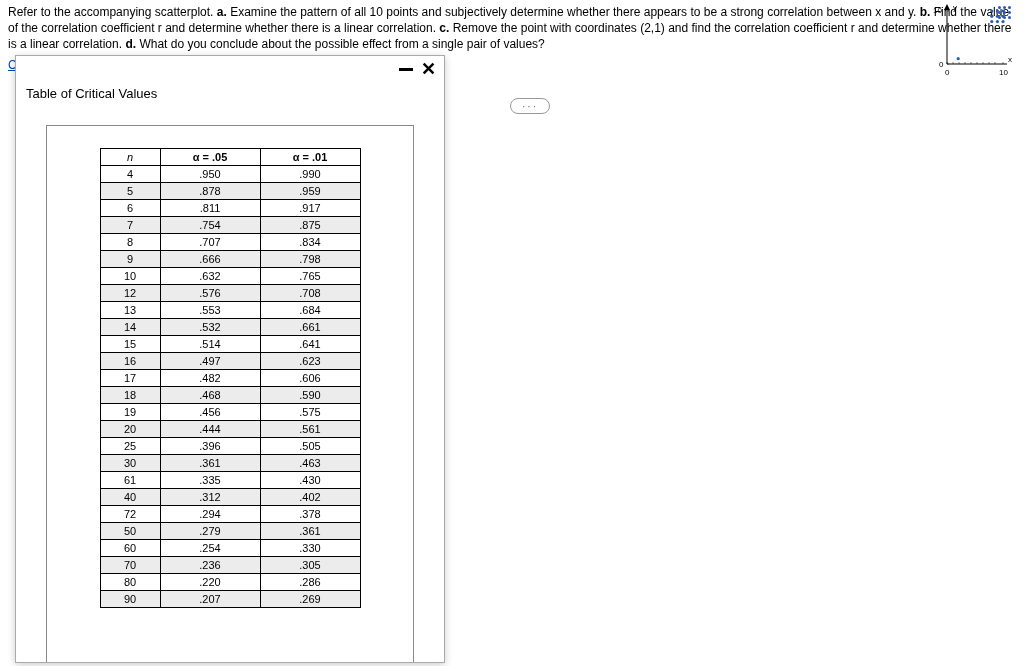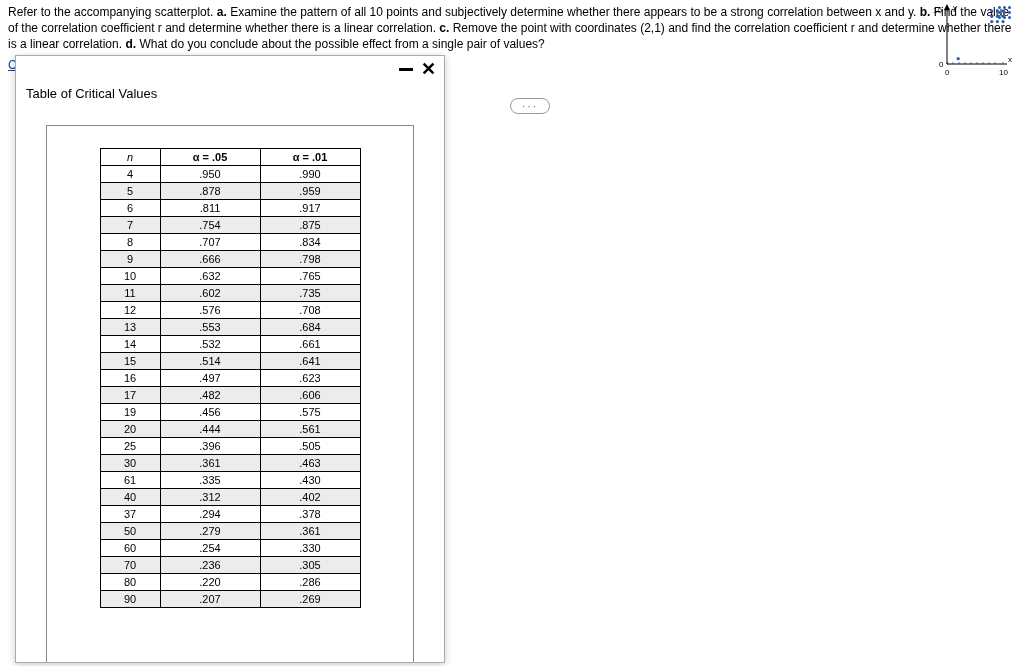--- a/index.html
+++ b/index.html
@@ -219,25 +219,20 @@
             <td class="col-n">9</td>
             <td class="col-a">.666</td>
             <td class="col-a">.798</td>
           </tr>
           <tr>
             <td class="col-n">10</td>
             <td class="col-a">.632</td>
             <td class="col-a">.765</td>
           </tr>
           <tr>
-            <td class="col-n">11</td>
-            <td class="col-a">.602</td>
-            <td class="col-a">.735</td>
-          </tr>
-          <tr>
             <td class="col-n">12</td>
             <td class="col-a">.576</td>
             <td class="col-a">.708</td>
           </tr>
           <tr>
             <td class="col-n">13</td>
             <td class="col-a">.553</td>
             <td class="col-a">.684</td>
           </tr>
           <tr>
@@ -254,20 +249,25 @@
             <td class="col-n">16</td>
             <td class="col-a">.497</td>
             <td class="col-a">.623</td>
           </tr>
           <tr>
             <td class="col-n">17</td>
             <td class="col-a">.482</td>
             <td class="col-a">.606</td>
           </tr>
           <tr>
+            <td class="col-n">18</td>
+            <td class="col-a">.468</td>
+            <td class="col-a">.590</td>
+          </tr>
+          <tr>
             <td class="col-n">19</td>
             <td class="col-a">.456</td>
             <td class="col-a">.575</td>
           </tr>
           <tr>
             <td class="col-n">20</td>
             <td class="col-a">.444</td>
             <td class="col-a">.561</td>
           </tr>
           <tr>
@@ -284,21 +284,21 @@
             <td class="col-n">61</td>
             <td class="col-a">.335</td>
             <td class="col-a">.430</td>
           </tr>
           <tr>
             <td class="col-n">40</td>
             <td class="col-a">.312</td>
             <td class="col-a">.402</td>
           </tr>
           <tr>
-            <td class="col-n">37</td>
+            <td class="col-n">72</td>
             <td class="col-a">.294</td>
             <td class="col-a">.378</td>
           </tr>
           <tr>
             <td class="col-n">50</td>
             <td class="col-a">.279</td>
             <td class="col-a">.361</td>
           </tr>
           <tr>
             <td class="col-n">60</td>

